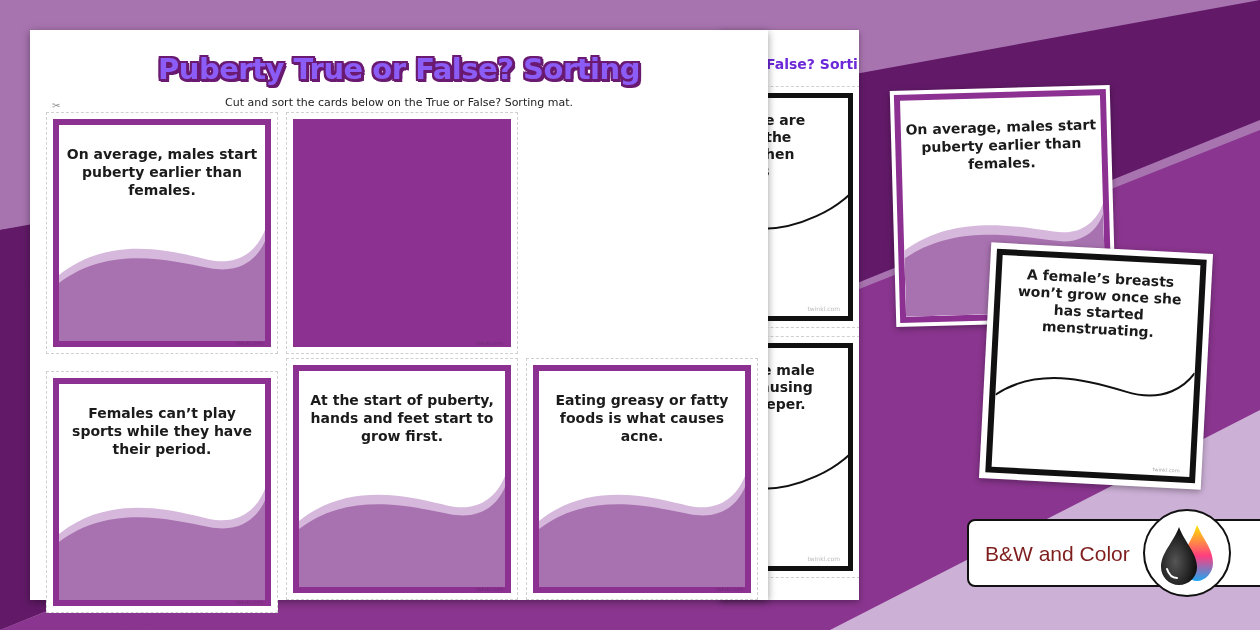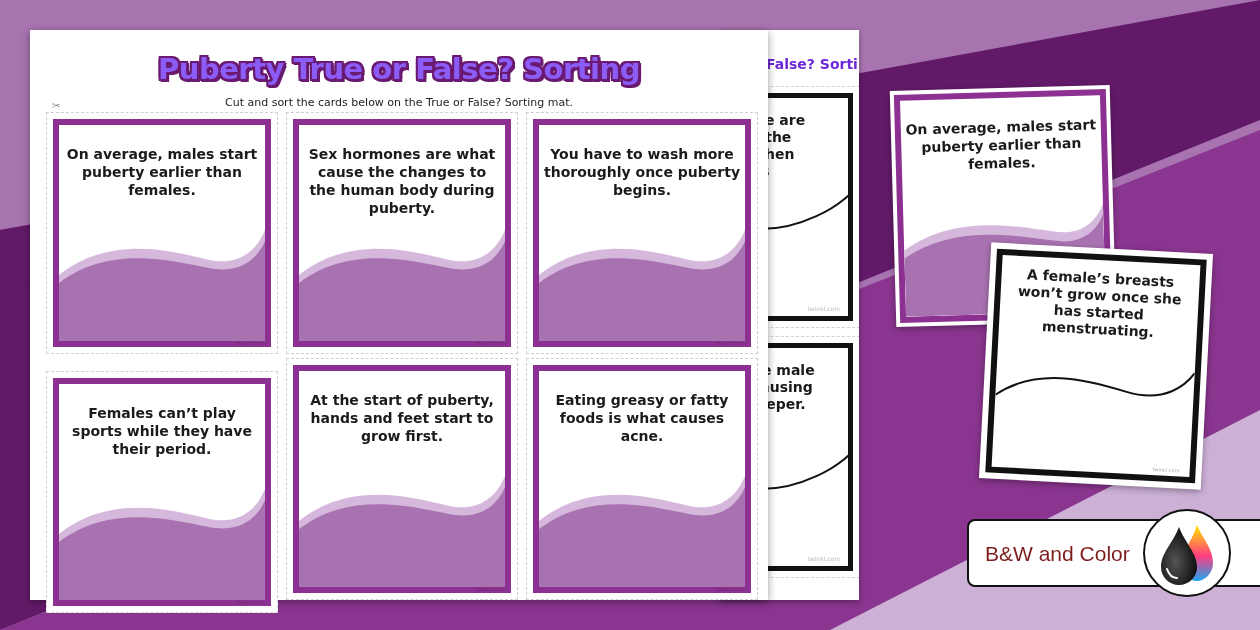--- a/index.html
+++ b/index.html
@@ -159,39 +159,20 @@
           <path d="M0,150 C50,110 110,125 150,135 C185,142 200,120 206,105 L206,216 L0,216 Z" fill="#d6b8dc"></path>
           <path d="M0,158 C50,120 110,135 150,143 C185,150 200,130 206,116 L206,216 L0,216 Z" fill="#a872b0"></path>
         </svg>
         <div class="ctext">On average, males start puberty earlier than females.</div>
       </div>
       <div class="wm">twinkl.com</div>
     </div>
   </div>
   <div class="card-slot" style="left:256px;top:82px;">
     <div class="card">
-      <div class="face">
-        <svg width="206" height="216">
-          <path d="M0,150 C50,110 110,125 150,135 C185,142 200,120 206,105 L206,216 L0,216 Z" fill="#d6b8dc"></path>
-          <path d="M0,158 C50,120 110,135 150,143 C185,150 200,130 206,116 L206,216 L0,216 Z" fill="#a872b0"></path>
-        </svg>
-        <div class="ctext">Sex hormones are what cause the changes to the human body during puberty.</div>
-      </div>
-      <div class="wm">twinkl.com</div>
-    </div>
-  </div>
-  <div class="card-slot" style="left:496px;top:82px;">
-    <div class="card">
-      <div class="face">
-        <svg width="206" height="216">
-          <path d="M0,150 C50,110 110,125 150,135 C185,142 200,120 206,105 L206,216 L0,216 Z" fill="#d6b8dc"></path>
-          <path d="M0,158 C50,120 110,135 150,143 C185,150 200,130 206,116 L206,216 L0,216 Z" fill="#a872b0"></path>
-        </svg>
-        <div class="ctext">You have to wash more thoroughly once puberty begins.</div>
-      </div>
       <div class="wm">twinkl.com</div>
     </div>
   </div>
 
   <div class="card-slot" style="left:16px;top:341px;">
     <div class="card">
       <div class="face">
         <svg width="206" height="216">
           <path d="M0,150 C50,110 110,125 150,135 C185,142 200,120 206,105 L206,216 L0,216 Z" fill="#d6b8dc"></path>
           <path d="M0,158 C50,120 110,135 150,143 C185,150 200,130 206,116 L206,216 L0,216 Z" fill="#a872b0"></path>

